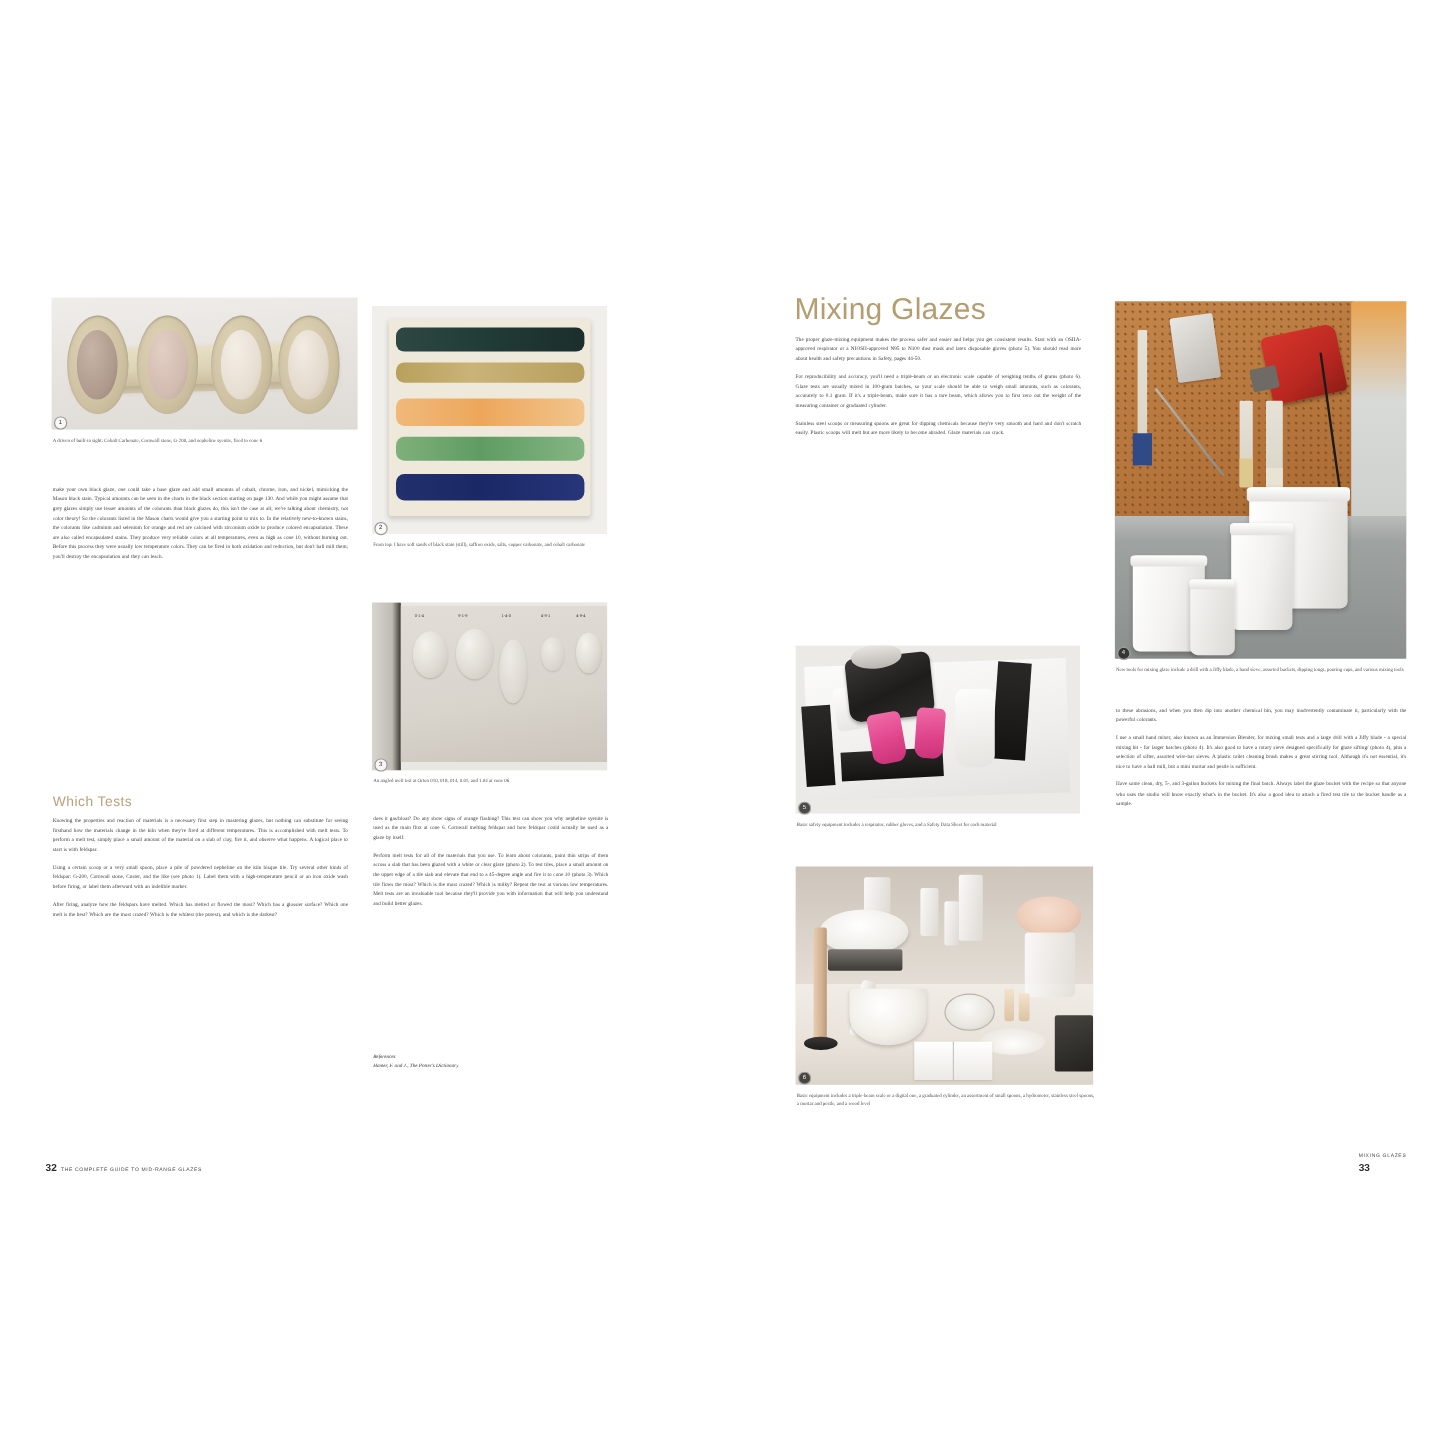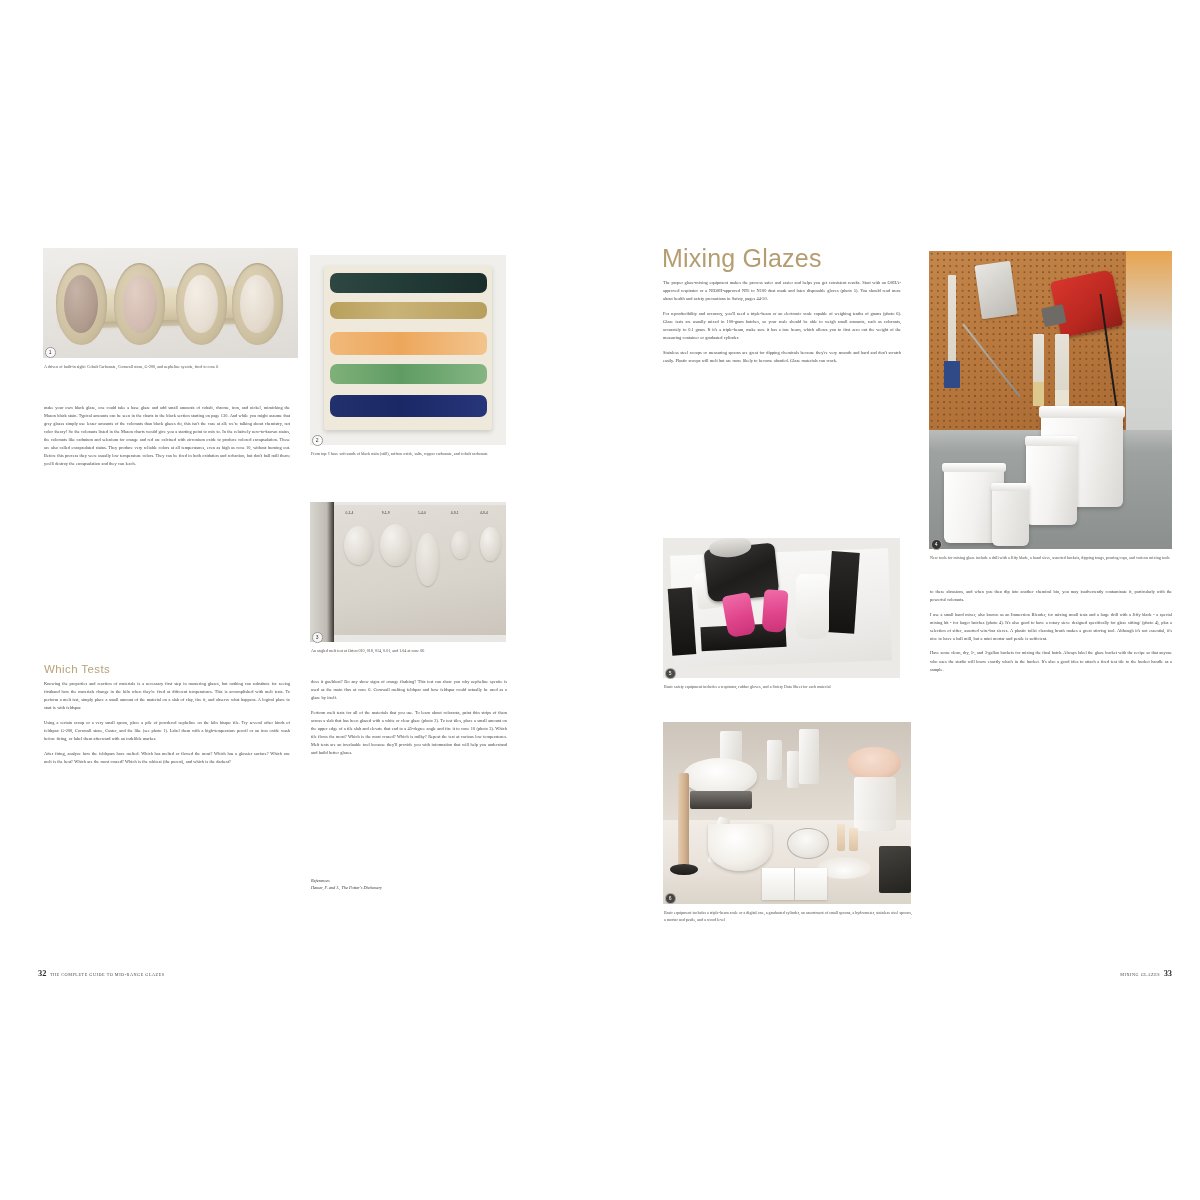--- a/index.html
+++ b/index.html
@@ -87,38 +87,38 @@
     line-height: 7px;
     color: #333;
     font-style: italic;
     filter: blur(.22px);
   }
 
   
   .folio {
     position: absolute;
     bottom: 0;
-    font-family: Liberation Serif, serif;
+    font-family: Liberation Sans, sans-serif;
     font-size: 4.2px;
     letter-spacing: .55px;
     color: #4a4846;
     text-transform: uppercase;
     display: flex;
     align-items: baseline;
     gap: 3.5px;
     filter: blur(.2px);
   }
   .folio .num {
     font-size: 8.4px;
     font-weight: bold;
     letter-spacing: 0;
     color: #2b2a29;
   }
   .folio-left  { left: 0; }
-  .folio-right { right: 0; }
+  .folio-right { right: 0; flex-direction: column; }
 
   
   .fig {
     position: absolute;
     overflow: hidden;
     background: #f3f1ee;
   }
   .fig .inner { position: absolute; inset: 0; }
 
   

